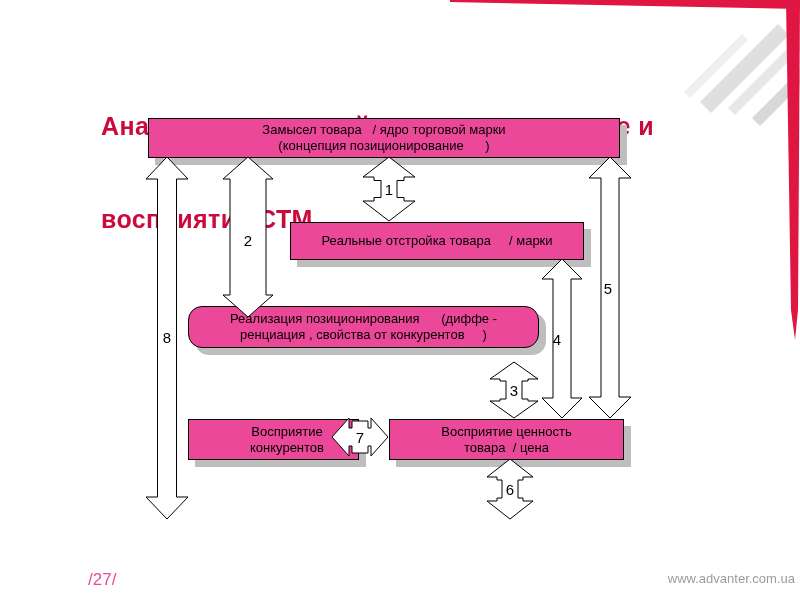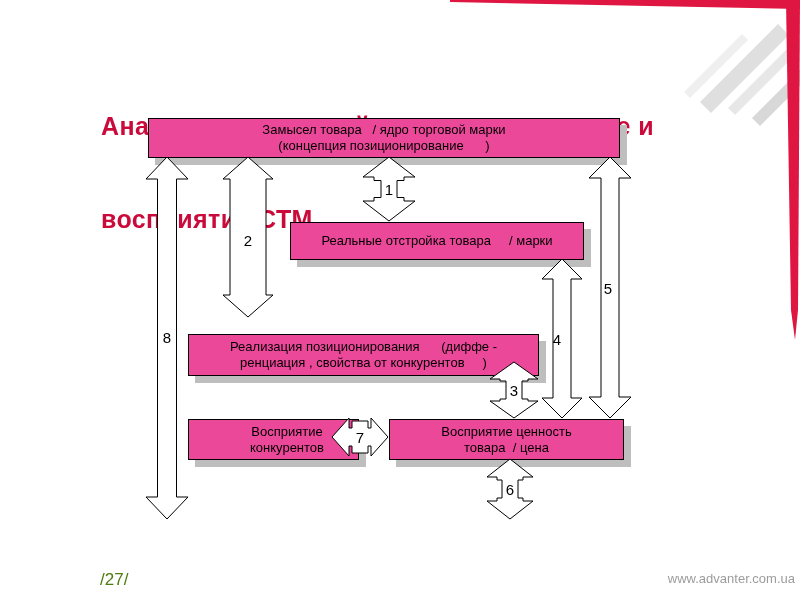--- a/index.html
+++ b/index.html
@@ -17,41 +17,41 @@
   
   .box{
     position:absolute;background:#ec4899;border:1px solid #000;
     box-shadow:7px 7px 0 #BEBEBE;
     display:flex;flex-direction:column;justify-content:center;align-items:center;
     text-align:center;font-size:13px;line-height:16px;z-index:2;
   }
   .box-line{white-space:pre;}
   .b-concept{left:148px;top:118px;width:470px;height:38px;}
   .b-real{left:290px;top:222px;width:292px;height:36px;}
-  .b-realiz{left:188px;top:334px;width:349px;height:40px;}
+  .b-realiz{left:188px;top:306px;width:349px;height:40px;border-radius:14px;}
   .b-compet{left:188px;top:419px;width:142px;height:39px;padding-left:27px;}
   .b-value{left:389px;top:419px;width:233px;height:39px;}
   .b-expect{left:150px;top:520px;width:470px;height:37px;}
   .arrows{z-index:3;}
   .decor{z-index:0;}
   
   .num{
     position:absolute;transform:translate(-50%,-50%);
     font-size:15px;line-height:15px;color:#000;z-index:4;white-space:pre;
   }
   .n1{left:389px;top:189px;}
   .n2{left:248px;top:240px;}
   .n3{left:514px;top:390px;}
   .n4{left:557px;top:339px;}
   .n5{left:608px;top:288px;}
   .n6{left:510px;top:489px;}
   .n7{left:360px;top:437px;}
   .n8{left:167px;top:337px;}
   
-  .page-num{position:absolute;left:100px;top:570px;font-size:17px;color:#4d7c0f;z-index:4;}
+  .page-num{position:absolute;left:88px;top:570px;font-size:17px;color:#ec4899;z-index:4;}
   .site{position:absolute;right:5px;top:571px;font-size:13px;color:#9C9C9C;z-index:4;}
   svg{display:block;}
   polygon.arrow{fill:#ffffff;stroke:#000000;stroke-width:1;}
 </style>
 </head>
 <body>
 
 <div id="slide">
 
   <svg class="layer decor" width="800" height="600" viewBox="0 0 800 600">

